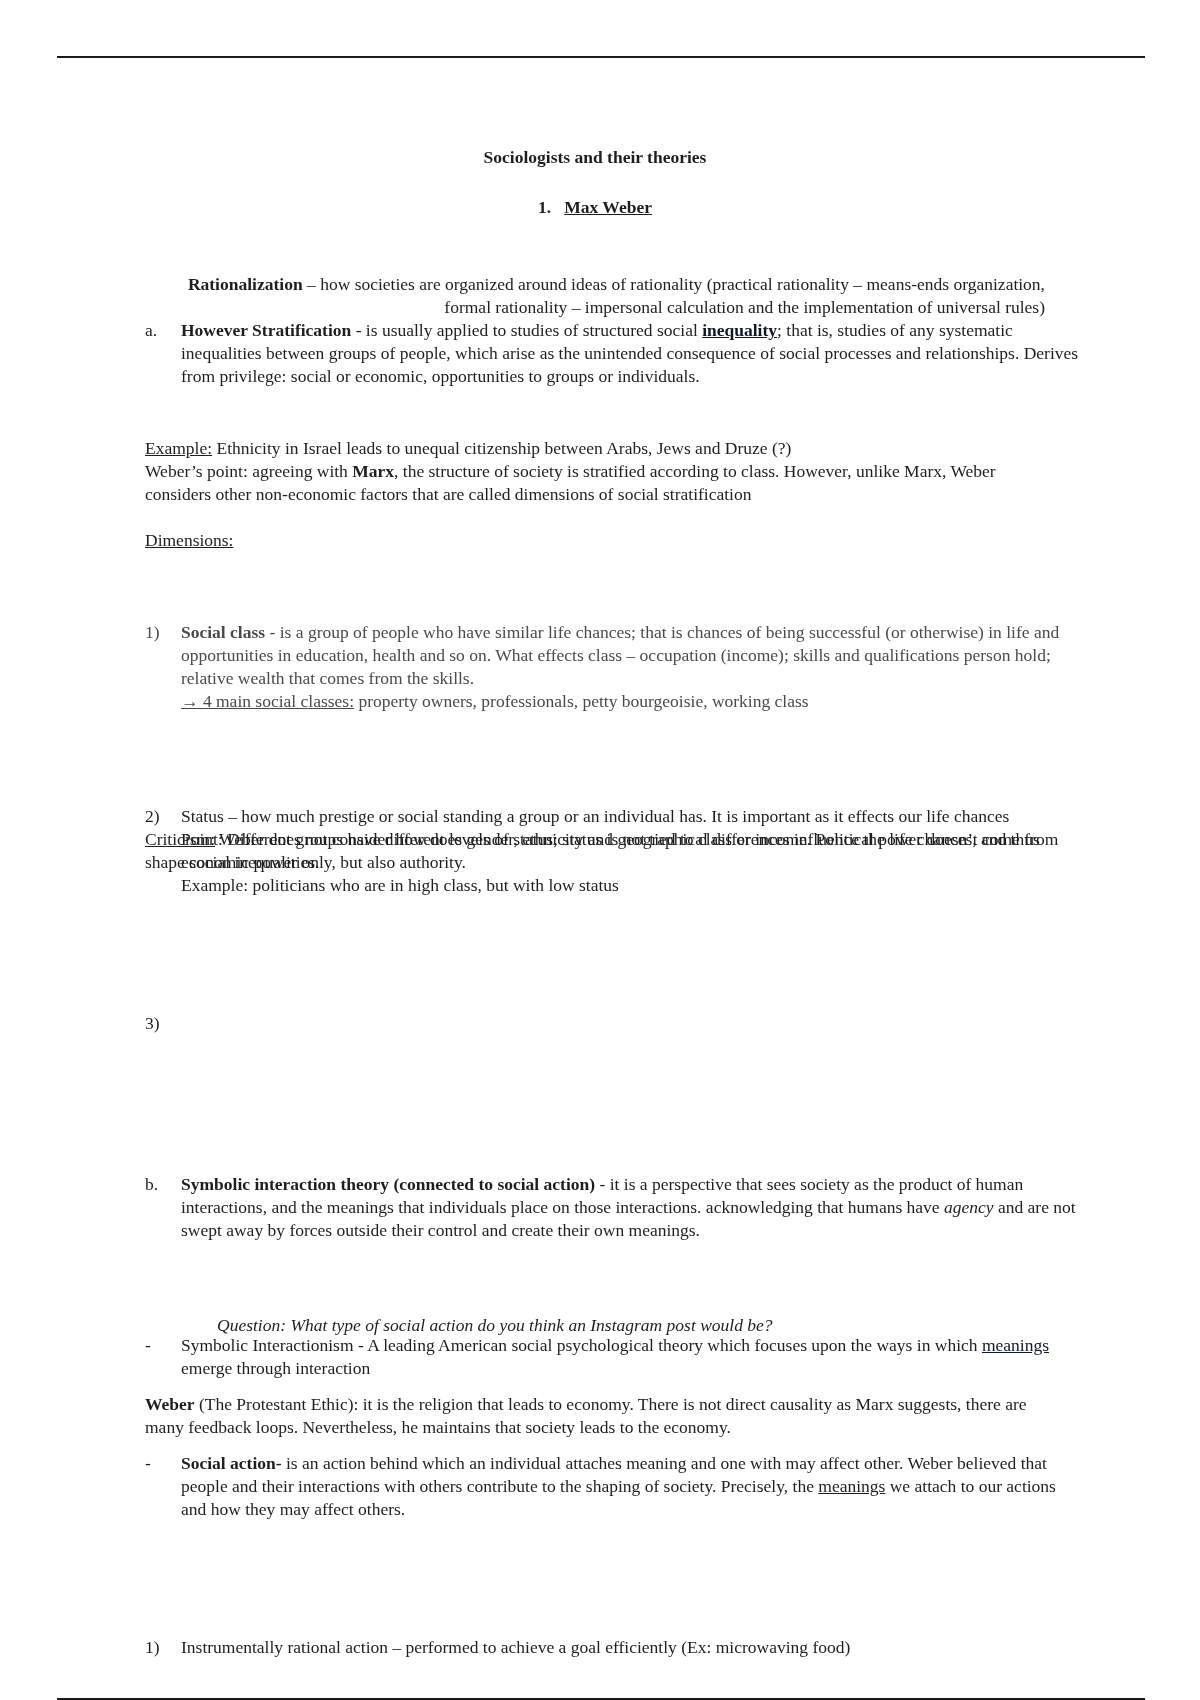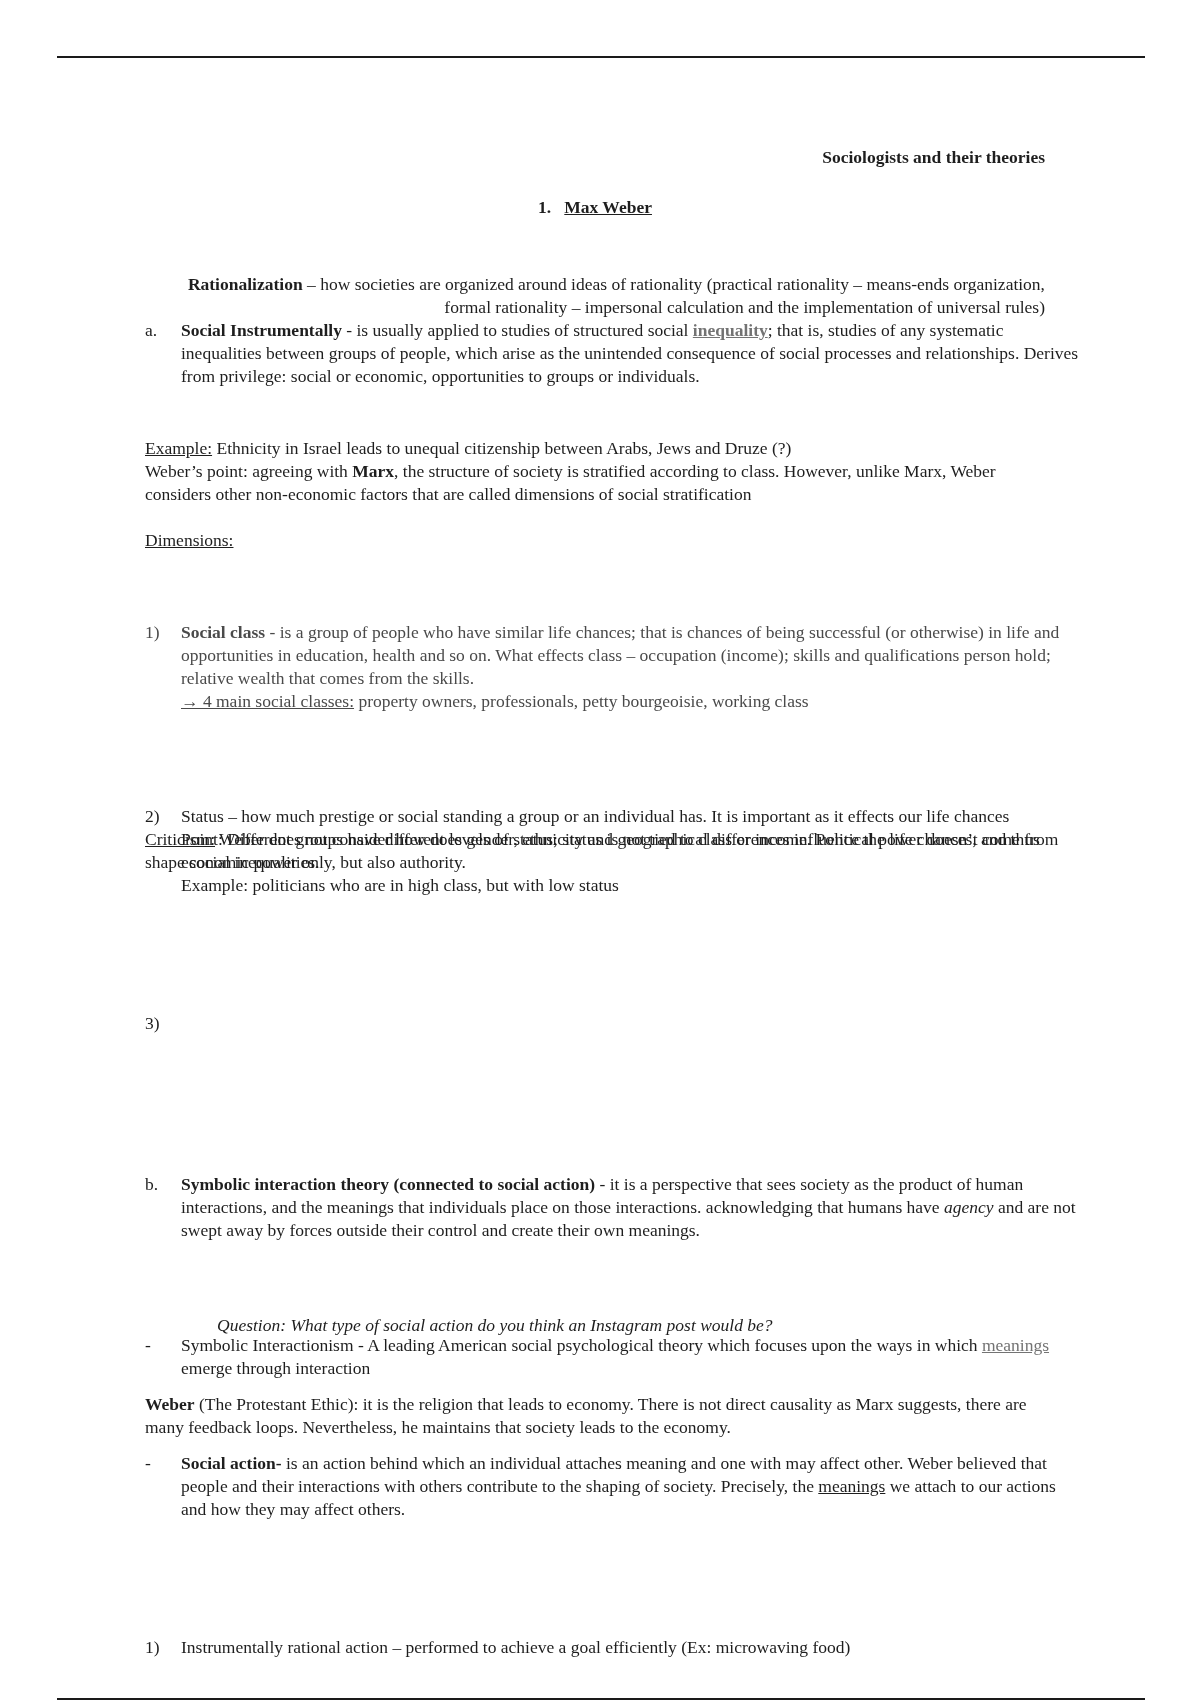--- a/index.html
+++ b/index.html
@@ -7,47 +7,47 @@
          font-family: "Liberation Serif", "DejaVu Serif", serif; color: #1e1e1e; }
   .rule { position: absolute; left: 57px; width: 1088px; height: 2px; background: #1a1a1a; }
   .rule.top { top: 56px; }
   .rule.bottom { top: 1698px; }
   .page { position: absolute; left: 145px; top: 0; width: 900px; font-size: 17.5px; line-height: 23px; }
   .abs { position: absolute; left: 0; width: 900px; }
   .title { text-align: center; font-weight: bold; left: 0; }
   .u { text-decoration: underline; }
   .b { font-weight: bold; }
   .i { font-style: italic; }
-  .link { color: #737373; text-decoration: underline; text-align: center; }
+  .link { color: #0f172a; text-decoration: underline; text-align: center; }
   .grey { color: #4a4a4a; }
   .li { position: relative; padding-left: 36px; }
   .li .mk { position: absolute; left: 0; top: 0; }
   .types-head { padding-left: 72px; }
   .question { padding-left: 72px; font-style: italic; }
 </style>
 </head>
 <body>
 
 <div class="rule top"></div>
 
 <div class="page">
 
-  <div class="abs title" style="top:146px;text-align:right;">Sociologists and their theories</div>
+  <div class="abs title" style="top:146px;">Sociologists and their theories</div>
 
   <div class="abs title" style="top:196px;">
     <span>1.</span>&nbsp;&nbsp;&nbsp;<span class="u">Max Weber</span>
   </div>
 
   <div class="abs" style="top:273px;text-align:right;">
     <span class="b">Rationalization</span><span> – how societies are organized around ideas of rationality (practical rationality – means-ends organization, formal rationality – impersonal calculation and the implementation of universal rules)</span>
   </div>
 
   <div class="abs li" style="top:319px;">
     <span class="mk">a.</span>
-    <span class="b">Social Instrumentally</span><span> - is usually applied to studies of structured social </span><a class="link b">inequality</a><span>; that is, studies of any systematic inequalities between groups of people, which arise as the unintended consequence of social processes and relationships. Derives from privilege: social or economic, opportunities to groups or individuals.</span>
+    <span class="b">However Stratification</span><span> - is usually applied to studies of structured social </span><a class="link b">inequality</a><span>; that is, studies of any systematic inequalities between groups of people, which arise as the unintended consequence of social processes and relationships. Derives from privilege: social or economic, opportunities to groups or individuals.</span>
   </div>
 
   <div class="abs" style="top:437px;">
     <span class="u">Example:</span><span> Ethnicity in Israel leads to unequal citizenship between Arabs, Jews and Druze (?)</span>
   </div>
 
   <div class="abs" style="top:460px;">
     <span>Weber’s point: agreeing with </span><span class="b">Marx</span><span>, the structure of society is stratified according to class. However, unlike Marx, Weber considers other non-economic factors that are called dimensions of social stratification</span>
   </div>
 

